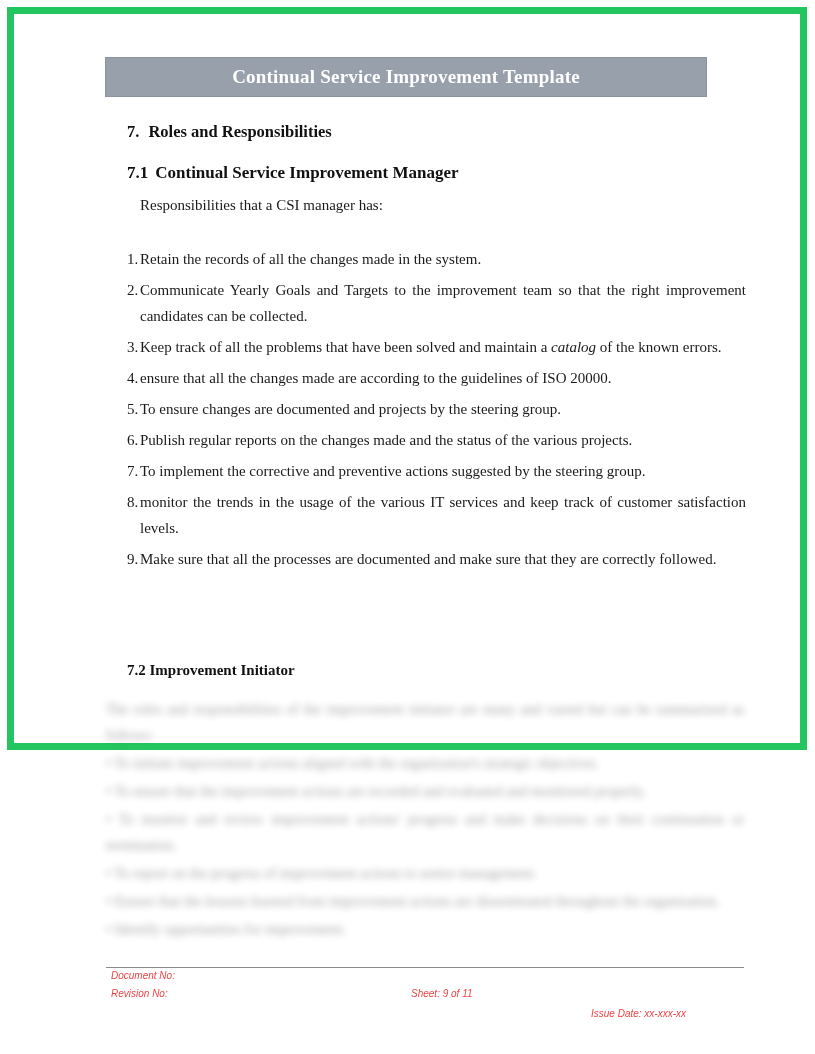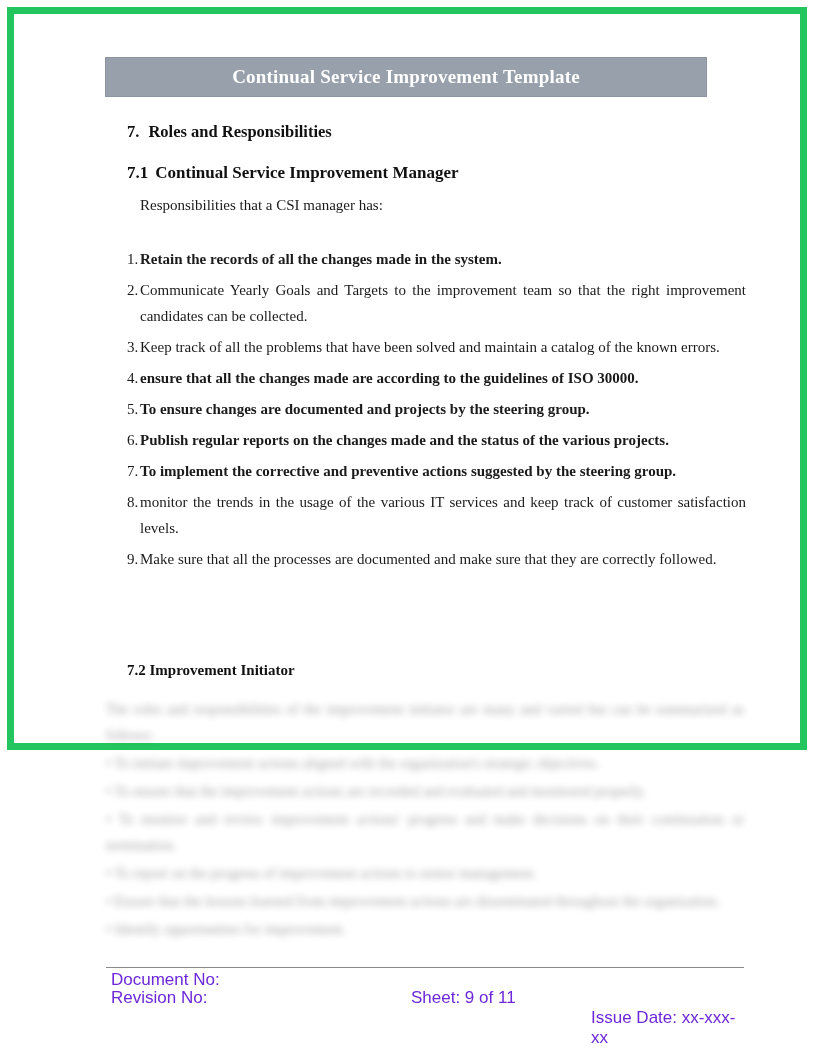--- a/index.html
+++ b/index.html
@@ -120,32 +120,33 @@
     font-family: "Liberation Serif", serif;
   }
   .li-text {
     flex: 1 1 auto;
     font-size: 15px;
     color: #1a1a1a;
     line-height: 26px;
     text-align: justify;
     font-family: "Liberation Serif", serif;
   }
-  .li-text.nojustify { text-align: left; font-weight: bold; }
+  .li-text.nojustify { text-align: left; }
 
   .spell-error {
     position: relative;
     text-decoration: none;
     background-repeat: repeat-x;
     background-position: 0 100%;
     background-size: 4px 3px;
     background-image:
       linear-gradient(45deg, transparent 45%, #e00000 45%, #e00000 55%, transparent 55%),
       linear-gradient(-45deg, transparent 45%, #e00000 45%, #e00000 55%, transparent 55%);
     padding-bottom: 2px;
+    font-style: italic;
   }
 
   
   #blurred-block {
     position: absolute;
     left: 92px;
     top: 682px;
     width: 638px;
     filter: blur(3.6px);
     opacity: 0.42;
@@ -174,22 +175,23 @@
     width: 638px;
     height: 1px;
     background: #8a8a8a;
   }
   #footer {
     position: absolute;
     left: 92px;
     top: 956px;
     width: 638px;
     font-family: "Liberation Sans", sans-serif;
-    font-size: 17px;
-    color: #6d28d9;
+    font-size: 10px;
+    color: #ef4444;
+    font-style: italic;
   }
   .footer-row {
     position: relative;
     height: 18px;
   }
   .f-left  { position: absolute; left: 5px;   top: 0; }
   .f-mid   { position: absolute; left: 305px; top: 18px; }
   .f-right { position: absolute; left: 485px; top: 0; margin-top: 20px; }
 </style>
 </head>
@@ -220,21 +222,21 @@
         <div class="li-row">
           <div class="li-num">2.</div>
           <div class="li-text">Communicate Yearly Goals and Targets to the improvement team so that the right improvement candidates can be collected.</div>
         </div>
         <div class="li-row">
           <div class="li-num">3.</div>
           <div class="li-text">Keep track of all the problems that have been solved and maintain a <span class="spell-error">catalog</span> of the known errors.</div>
         </div>
         <div class="li-row">
           <div class="li-num">4.</div>
-          <div class="li-text nojustify">ensure that all the changes made are according to the guidelines of ISO 30000.</div>
+          <div class="li-text nojustify">ensure that all the changes made are according to the guidelines of ISO 20000.</div>
         </div>
         <div class="li-row">
           <div class="li-num">5.</div>
           <div class="li-text nojustify">To ensure changes are documented and projects by the steering group.</div>
         </div>
         <div class="li-row">
           <div class="li-num">6.</div>
           <div class="li-text nojustify">Publish regular reports on the changes made and the status of the various projects.</div>
         </div>
         <div class="li-row">

